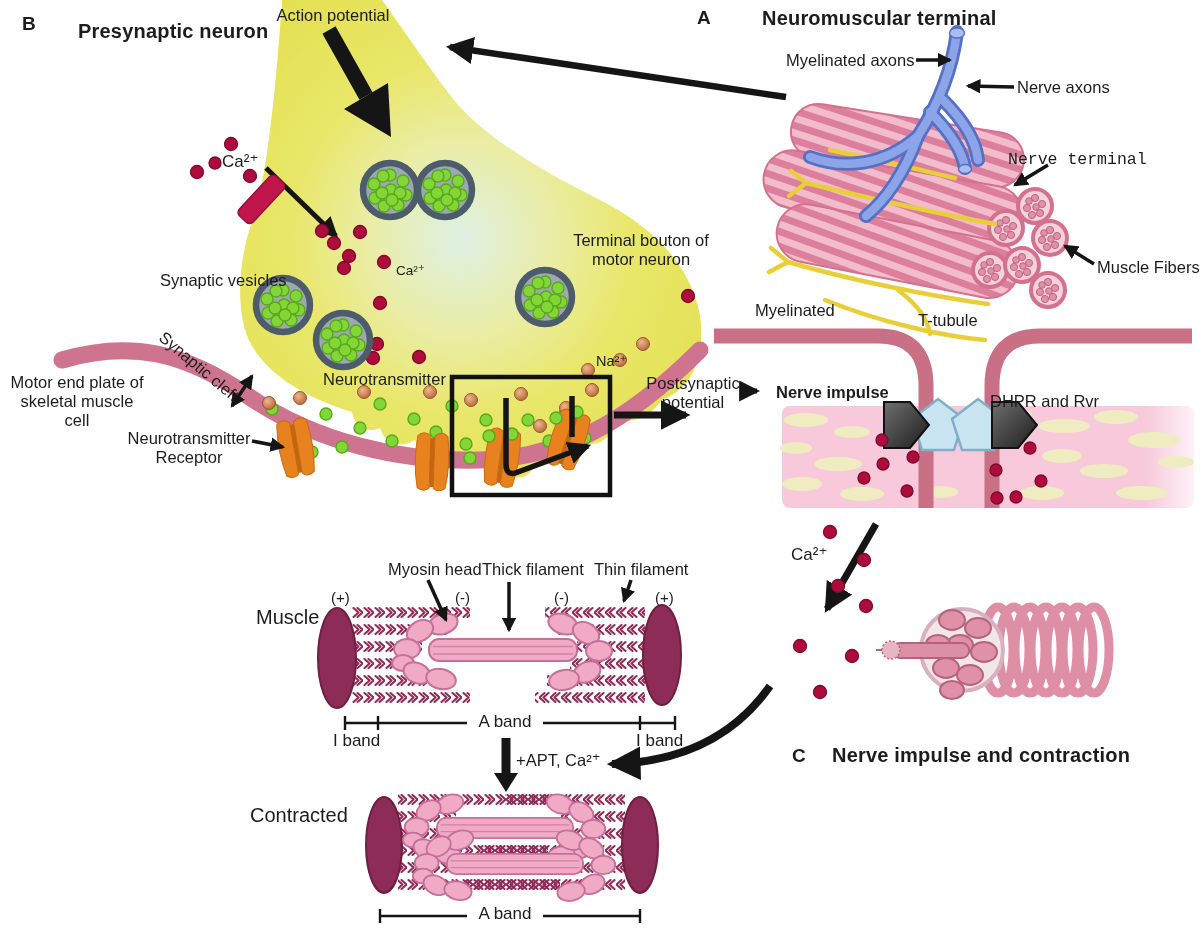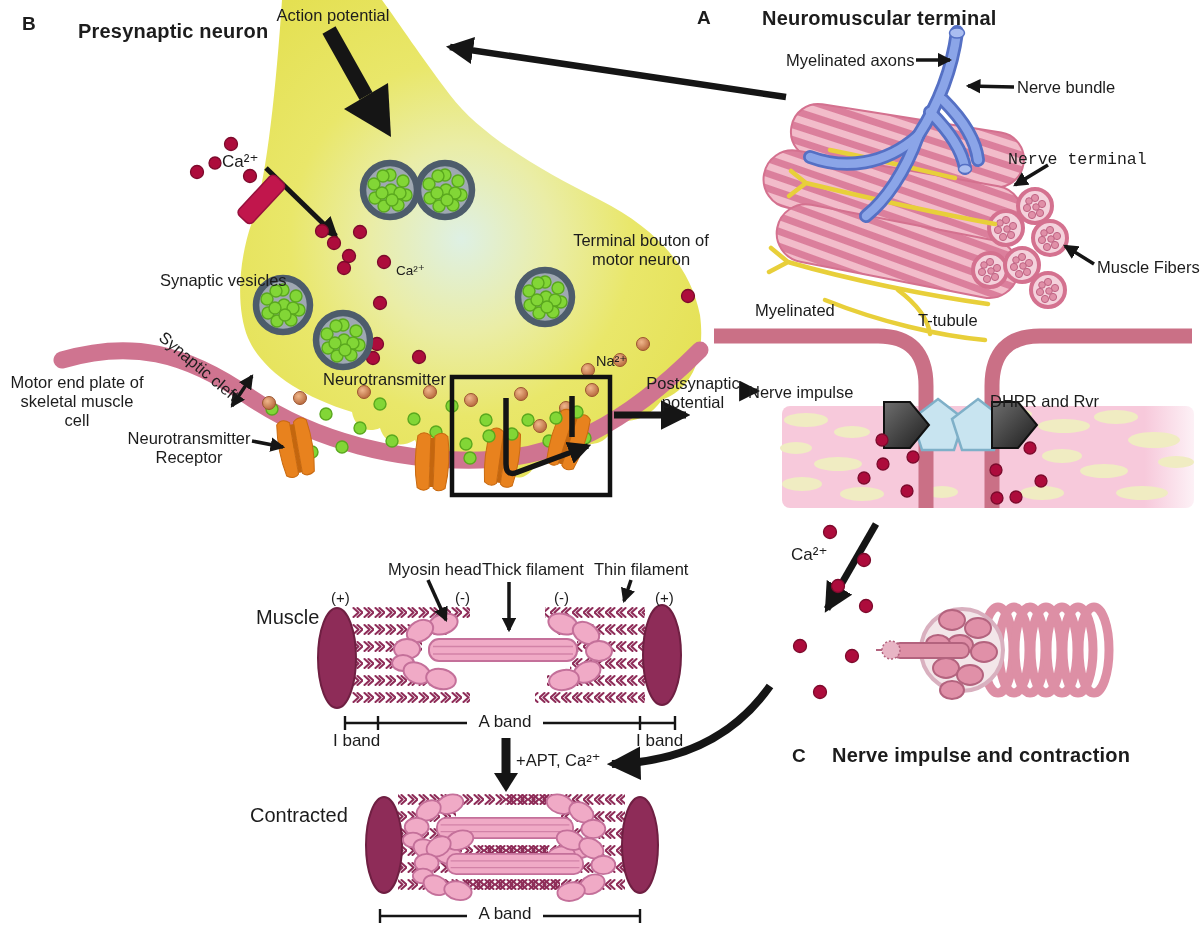--- a/index.html
+++ b/index.html
@@ -419,26 +419,26 @@
 motor neuron</div>
 <div class="lbl ctr" style="left:128px;top:357px;width:142px;transform:rotate(40deg);">Synaptic cleft</div>
 <div class="lbl ctr" style="left:6px;top:373px;width:142px;">Motor end plate of
 skeletal muscle cell</div>
 <div class="lbl" style="left:323px;top:370px;">Neurotransmitter</div>
 <div class="lbl ctr" style="left:118px;top:429px;width:142px;">Neurotransmitter
 Receptor</div>
 <div class="lbl" style="left:596px;top:353px;font-size:14.5px;">Na²⁺</div>
 <div class="lbl ctr" style="left:643px;top:374px;width:100px;">Postsynaptic
 potential</div>
-<div class="lbl" style="left:748px;top:383px;">Nerve impulse</div>
+<div class="lbl" style="left:776px;top:383px;font-weight:bold;">Nerve impulse</div>
 
 <div class="lbl marker" style="left:697px;top:7px;">A</div>
 <div class="lbl ttl" style="left:762px;top:7px;">Neuromuscular terminal</div>
 <div class="lbl" style="left:786px;top:51px;">Myelinated axons</div>
-<div class="lbl" style="left:1017px;top:78px;">Nerve bundle</div>
+<div class="lbl" style="left:1017px;top:78px;">Nerve axons</div>
 <div class="lbl" style="left:1008px;top:151px;font-family:Liberation Mono, monospace;">Nerve terminal</div>
 <div class="lbl" style="left:1097px;top:258px;">Muscle Fibers</div>
 
 <div class="lbl" style="left:755px;top:301px;">Myelinated</div>
 <div class="lbl" style="left:918px;top:311px;">T-tubule</div>
 <div class="lbl" style="left:990px;top:392px;">DHPR and Rvr</div>
 <div class="lbl" style="left:791px;top:545px;font-size:17px;">Ca²⁺</div>
 
 <div class="lbl marker" style="left:792px;top:745px;">C</div>
 <div class="lbl ttl" style="left:832px;top:744px;">Nerve impulse and contraction</div>

